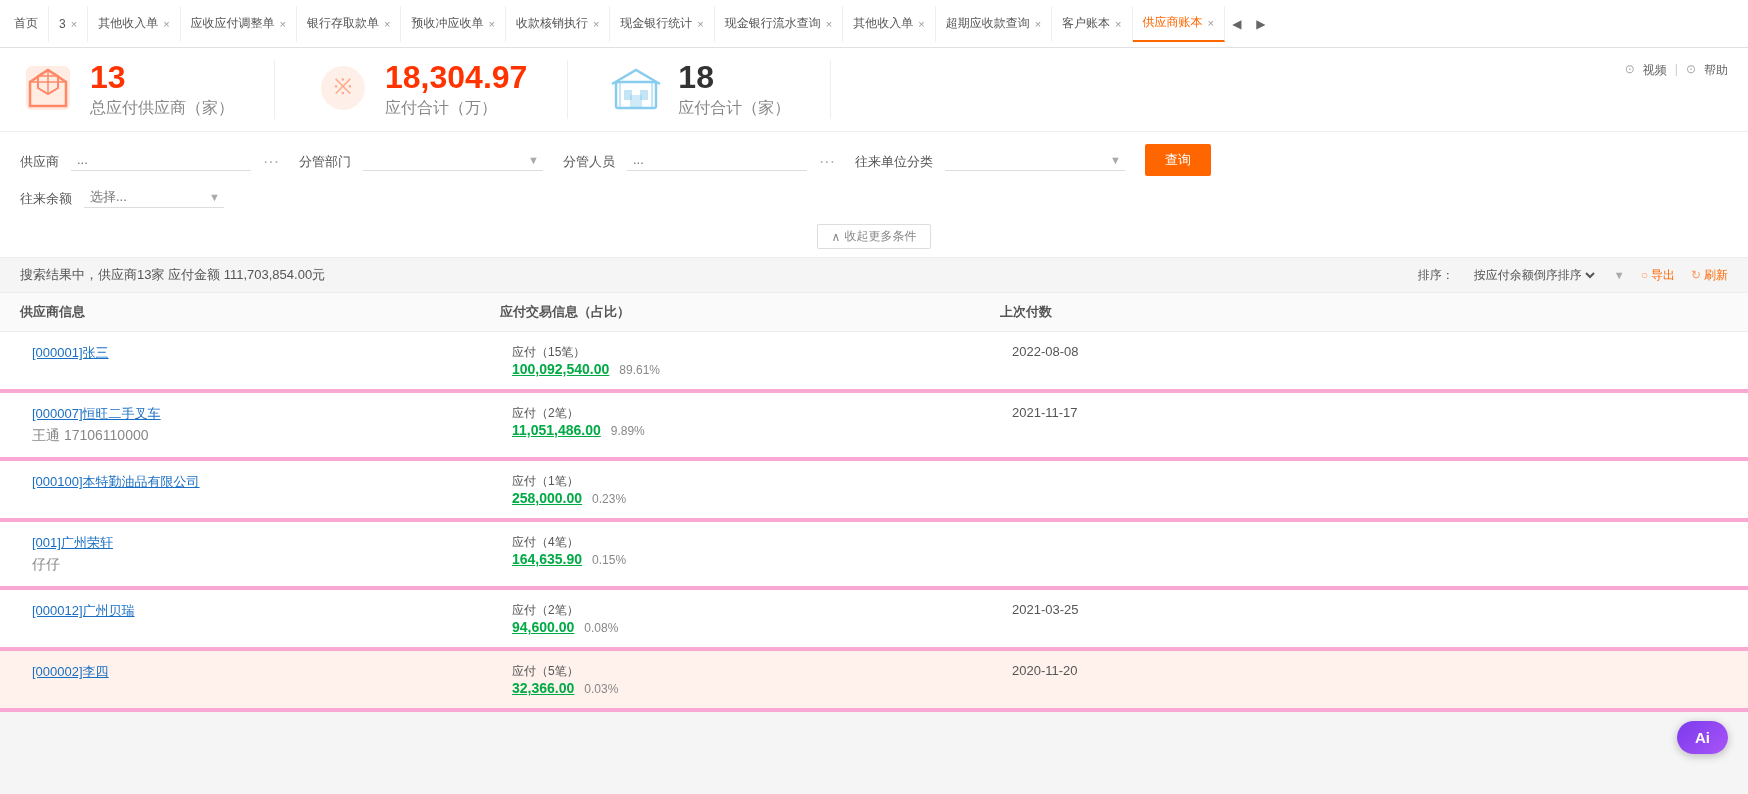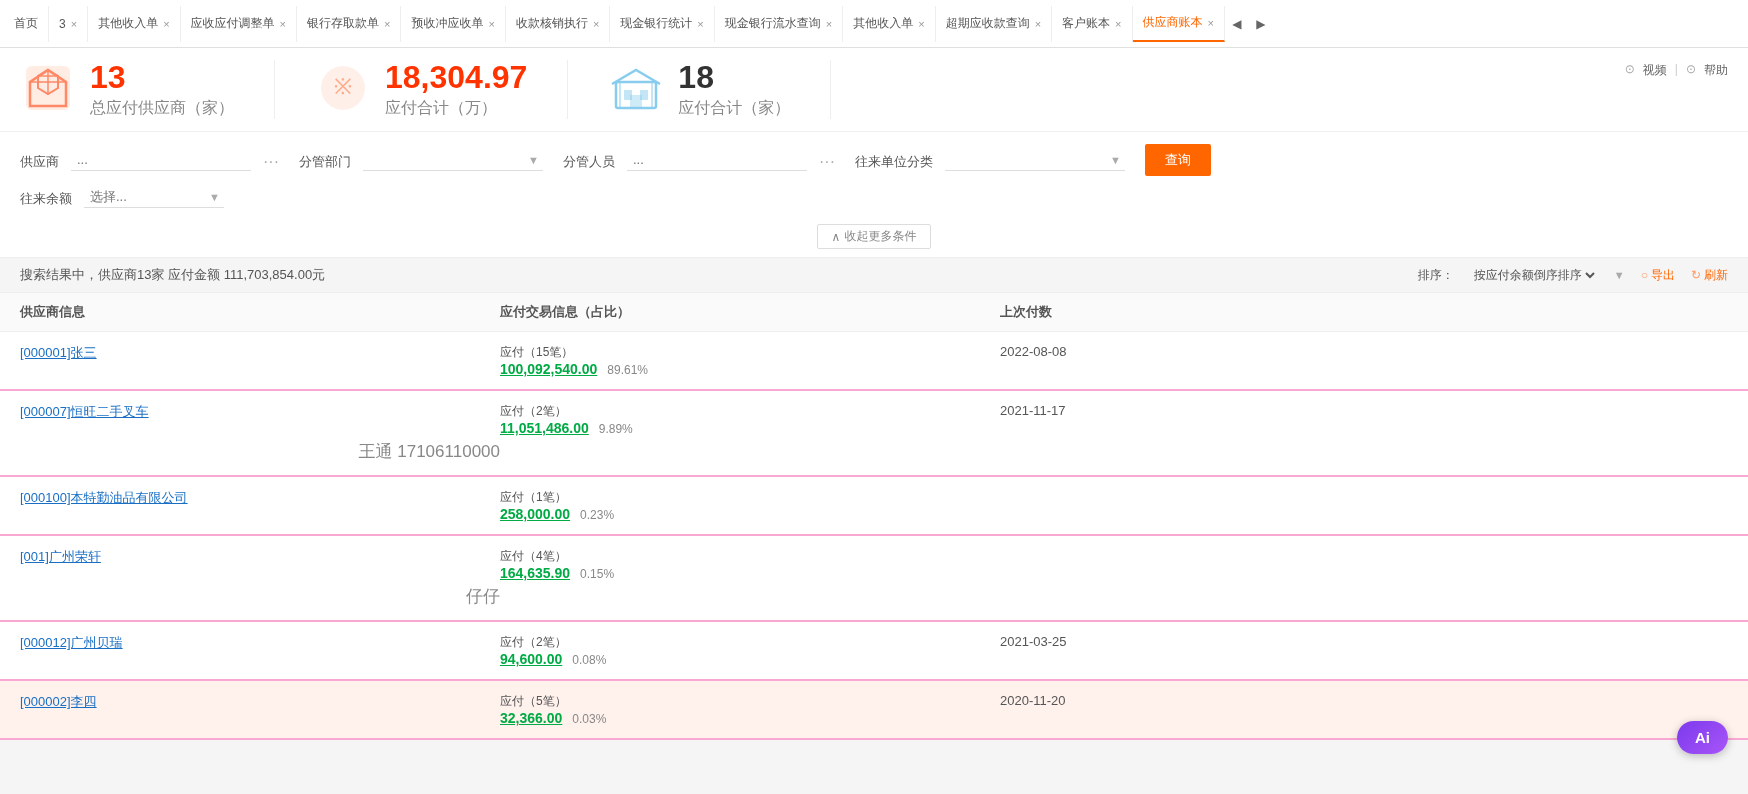--- a/index.html
+++ b/index.html
@@ -231,39 +231,38 @@
       font-size: 13px;
       color: #555;
       font-weight: bold;
     }
     .col-supplier { flex: 0 0 480px; }
     .col-transaction { flex: 0 0 500px; }
     .col-lastpay { flex: 1; }
 
     .table-row {
       display: flex;
-      border-bottom: 2px solid #f9a8d4;
-      padding: 12px 20px;
+      border-bottom: 4px solid #f9a8d4;
+      padding: 12px 32px;
       font-size: 13px;
       align-items: flex-start;
       background: #fff;
     }
     .table-row.highlighted { background: #fff1ec; }
 
     .supplier-name {
       color: #1a6fc4;
       text-decoration: underline;
       cursor: pointer;
       font-size: 13px;
     }
     .supplier-sub {
-      font-size: 17px;
+      font-size: 14px;
       color: #888;
-      margin-top: 19px;
-      text-align: right;
+      margin-top: 4px;
     }
 
     .transaction-label {
       font-size: 12px;
       color: #555;
     }
     .transaction-amount {
       font-size: 14px;
       color: #00aa44;
       font-weight: bold;

